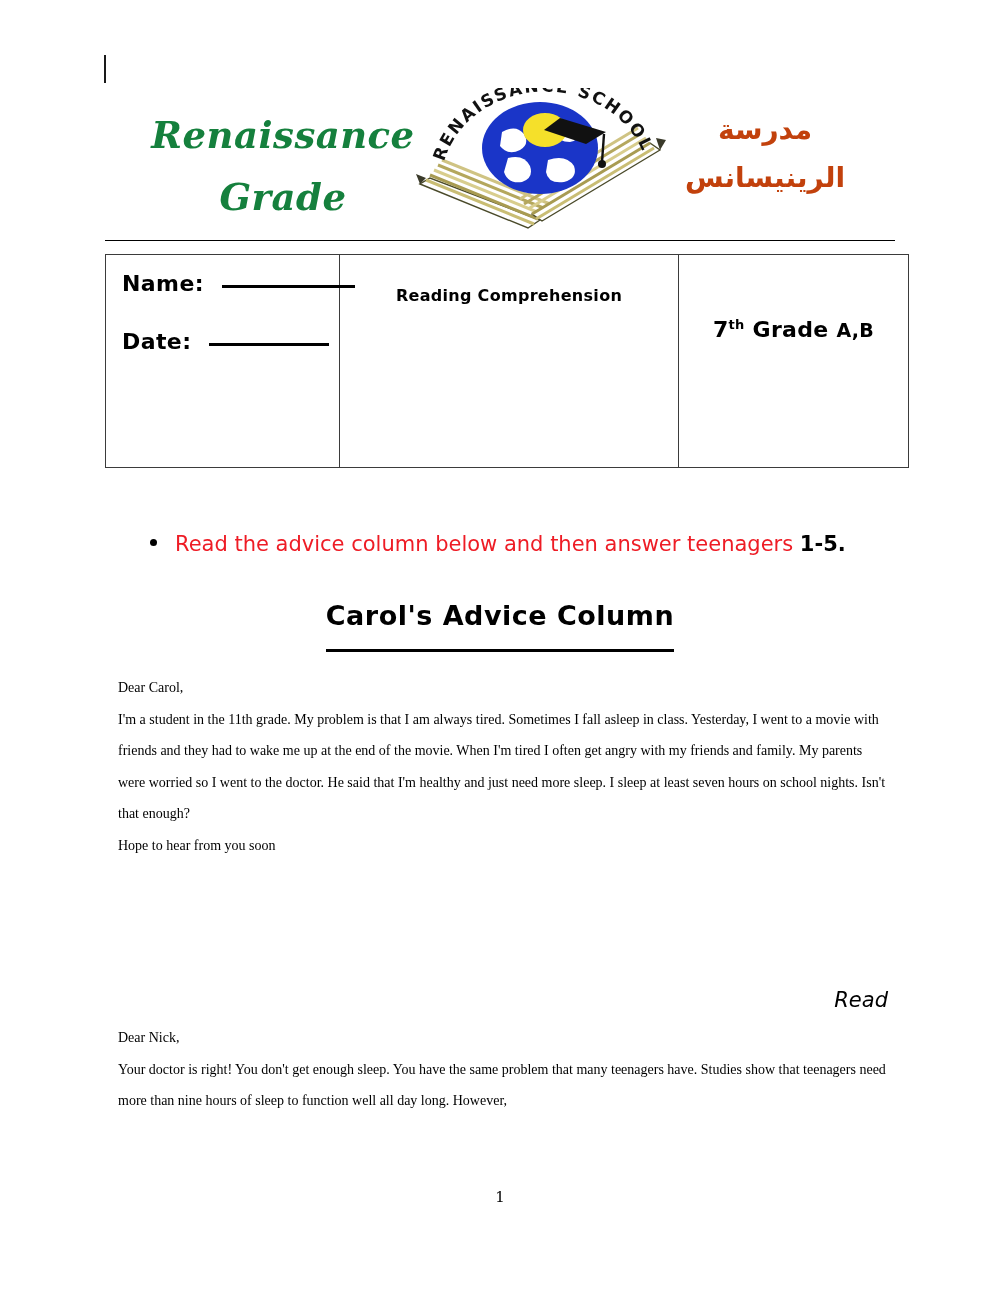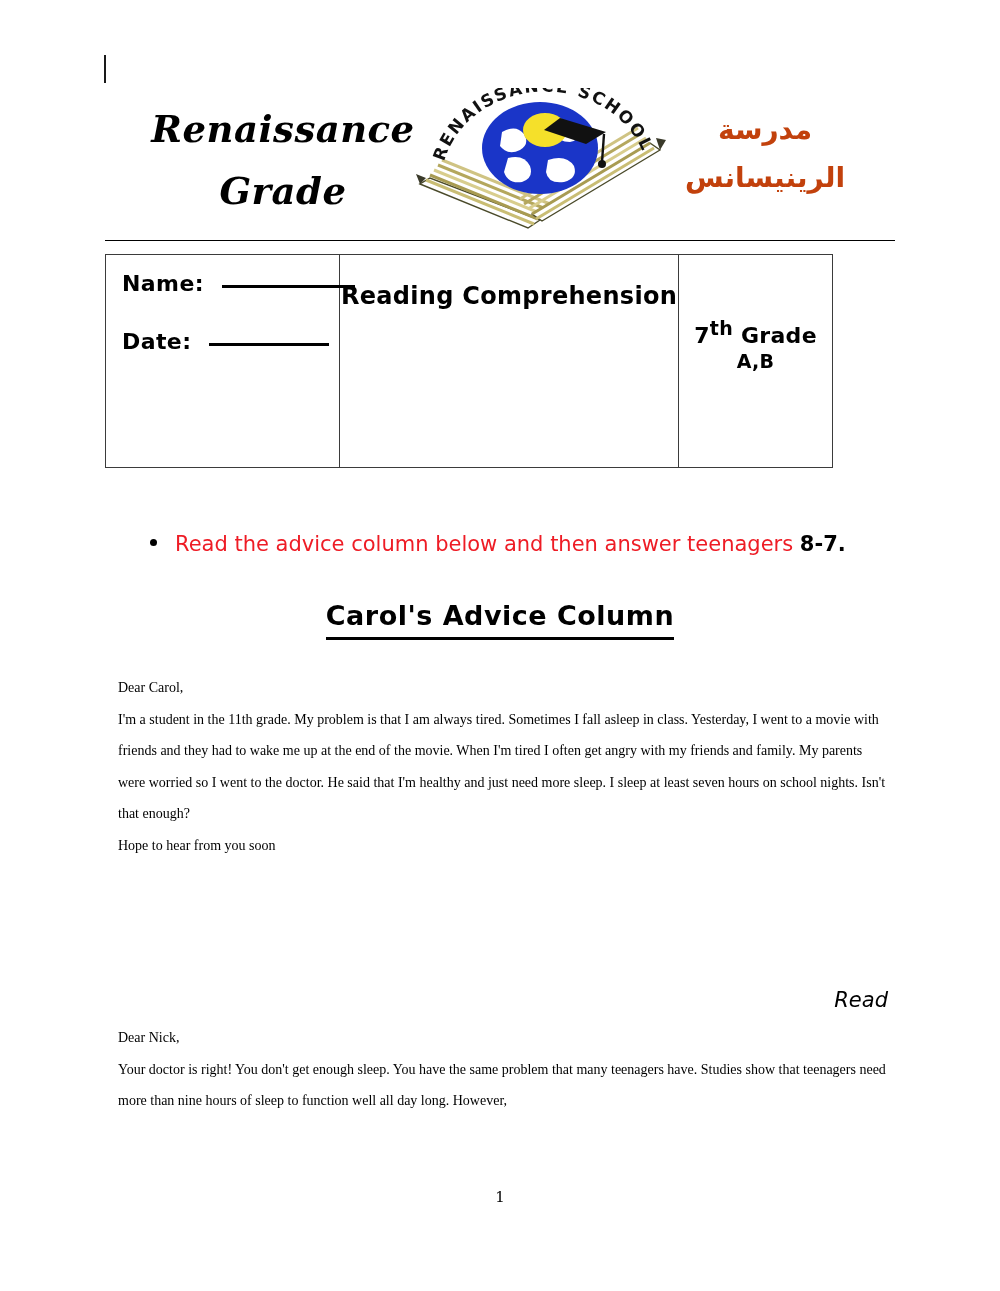--- a/index.html
+++ b/index.html
@@ -33,30 +33,30 @@
   .header {
     position: absolute;
     left: 100px;
     top: 88px;
     width: 800px;
     height: 150px;
   }
   .school-name {
     position: absolute;
     left: 38px;
-    top: 10px;
+    top: 16px;
     width: 290px;
     text-align: center;
     font-family: "DejaVu Serif", serif;
     font-style: italic;
     font-weight: bold;
     font-size: 37px;
     line-height: 62px;
     letter-spacing: 0.5px;
-    color: #000000;
+    color: #15803d;
   }
   .school-name .line2 { display: block; }
 
   .logo {
     position: absolute;
     left: 310px;
     top: 0px;
     width: 270px;
     height: 148px;
   }
@@ -83,21 +83,21 @@
     width: 790px;
     height: 1px;
     background: #000;
   }
 
   
   .info-table {
     position: absolute;
     left: 105px;
     top: 254px;
-    width: 728px;
+    width: 804px;
     height: 214px;
     border: 1px solid #3b3b3b;
     box-sizing: border-box;
     display: flex;
   }
   .cell {
     box-sizing: border-box;
     position: relative;
   }
   .cell-name  { width: 234px; border-right: 1px solid #3b3b3b; }
@@ -127,41 +127,41 @@
   .field-date .blank { width: 120px; }
 
   .worksheet-title {
     position: absolute;
     left: 0;
     top: 12px;
     width: 100%;
     text-align: center;
     font-family: "DejaVu Sans", sans-serif;
     font-weight: bold;
-    font-size: 24px;
+    font-size: 16px;
     line-height: 58px;
     letter-spacing: 0.3px;
     color: #000;
   }
   .worksheet-title .line2 { display: block; }
 
   .grade-text {
     position: absolute;
     left: 0;
     top: 62px;
     width: 100%;
     text-align: center;
     font-family: "DejaVu Sans", sans-serif;
     font-weight: bold;
     font-size: 22px;
     letter-spacing: 0.3px;
     color: #000;
   }
   .grade-text sup {
-    font-size: 19px;
+    font-size: 13px;
     vertical-align: 8px;
   }
   .grade-text .ab { font-size: 19px; }
 
   
   .instruction {
     position: absolute;
     left: 150px;
     top: 532px;
     width: 760px;
@@ -197,21 +197,21 @@
     width: 1000px;
     text-align: center;
     font-family: "DejaVu Sans", sans-serif;
     font-weight: bold;
     font-size: 27px;
     letter-spacing: 0.5px;
     color: #000;
   }
   .column-title span {
     border-bottom: 3px solid #000;
-    padding-bottom: 6px;
+    padding-bottom: 18px;
     text-align: center;
   }
 
   
   .body-text {
     position: absolute;
     left: 118px;
     width: 770px;
     font-family: Liberation Serif, serif;
     font-size: 14px;
@@ -328,21 +328,21 @@
       <div class="grade-text">
         <span>7</span><sup>th</sup>
         <span>Grade</span>
         <span class="ab">A,B</span>
       </div>
     </div>
   </div>
 
   <div class="instruction">
     <span class="bullet"></span>
-    <span class="txt"><span>Read the advice column below and then answer teenagers </span><span class="range">8-7.</span></span>
+    <span class="txt"><span>Read the advice column below and then answer teenagers </span><span class="range">1-5.</span></span>
   </div>
 
   <div class="column-title">
     <span>Carol's Advice Column</span>
   </div>
 
   <div class="body-text letter1">Dear Carol,
 I'm a student in the 11th grade. My problem is that I am always tired. Sometimes I fall asleep in class. Yesterday, I went to a movie with friends and they had to wake me up at the end of the movie. When I'm tired I often get angry with my friends and family. My parents were worried so I went to the doctor. He said that I'm healthy and just need more sleep. I sleep at least seven hours on school nights. Isn't that enough?
 Hope to hear from you soon</div>
 

